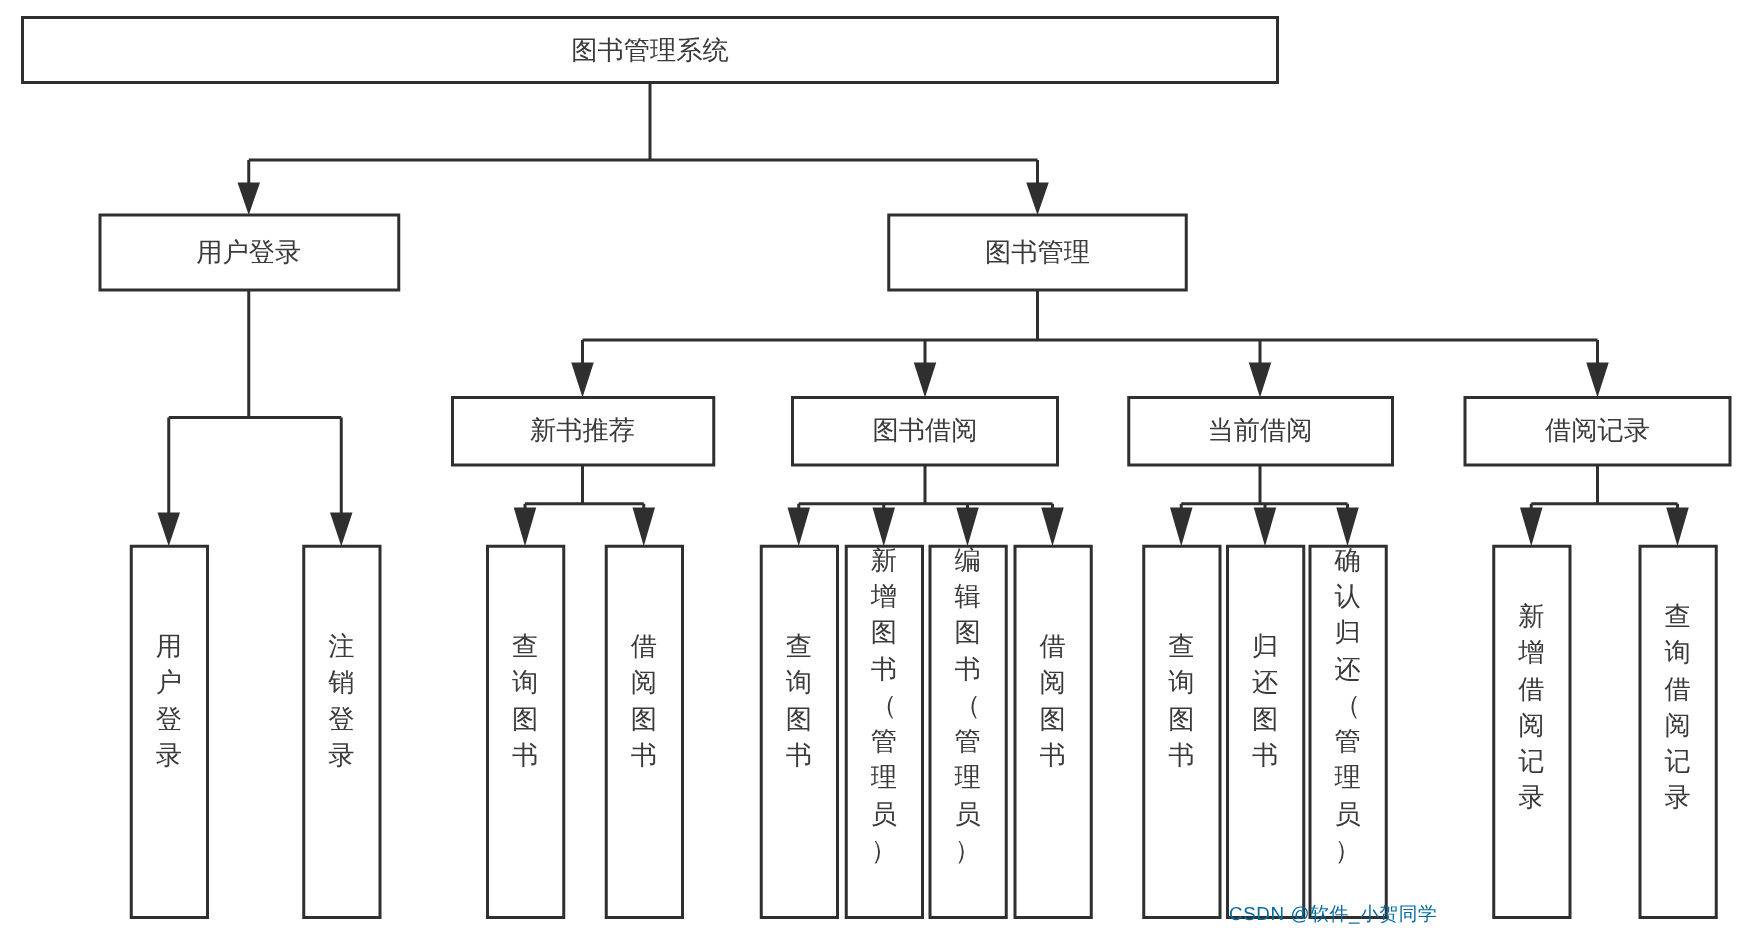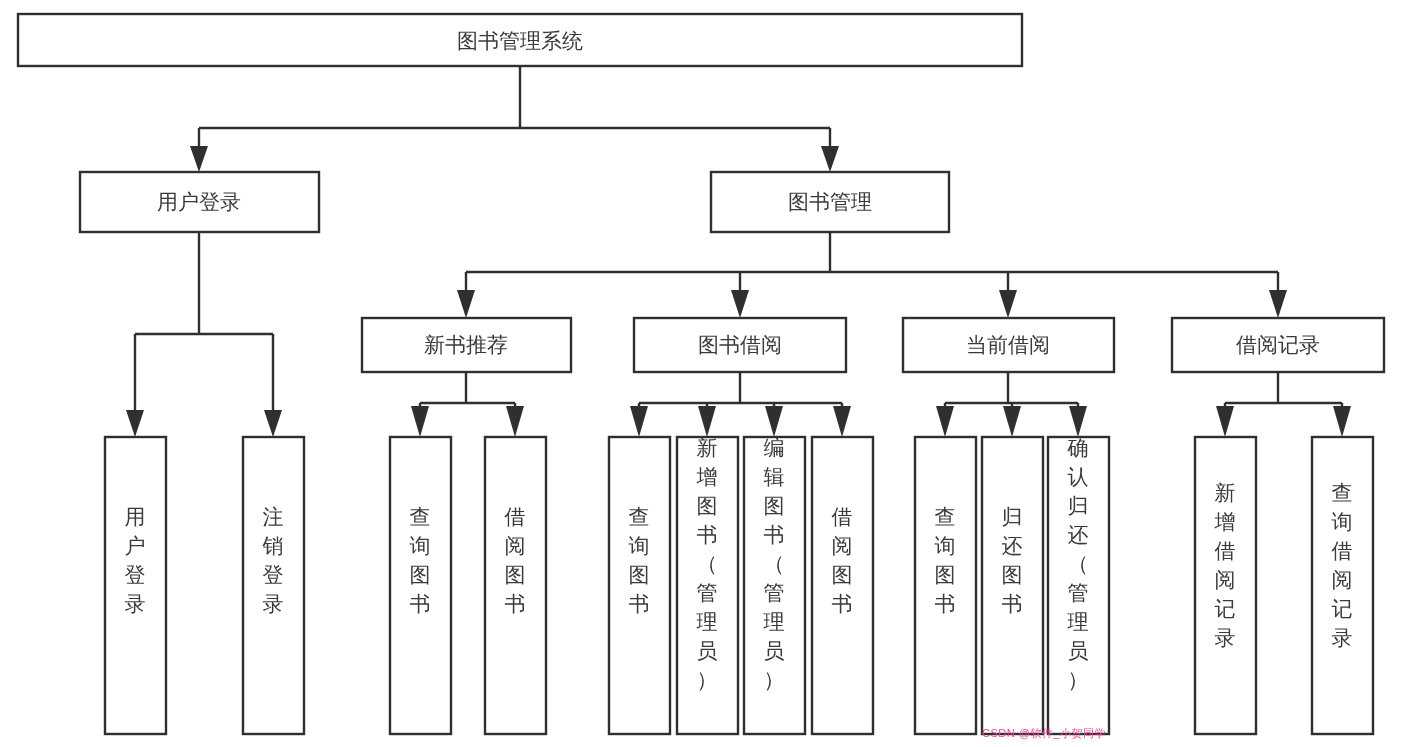--- a/index.html
+++ b/index.html
@@ -12,20 +12,21 @@
     width: 1405px;
     height: 747px;
     font-family: "Liberation Sans", "DejaVu Sans", sans-serif;
     overflow: hidden;
     position: relative;
   }
   #diagram-root {
     position: relative;
     width: 1120px;
     height: 747px;
+    padding-left: 44px;
   }
   svg#tree-svg {
     position: absolute;
     top: 0;
     left: 0;
     width: 1405px;
     height: 747px;
   }
   .node-box {
     fill: #ffffff;
@@ -53,22 +54,22 @@
     font-family: "Liberation Sans", "DejaVu Sans", sans-serif;
     fill: #3a3a3a;
     font-size: 21px;
     text-anchor: middle;
   }
   .watermark {
     position: absolute;
     right: 14px;
     bottom: 6px;
     font-family: "Liberation Sans", "DejaVu Sans", sans-serif;
-    font-size: 11px;
-    color: #ec4899;
+    font-size: 15px;
+    color: #0369a1;
     white-space: nowrap;
     pointer-events: none;
     letter-spacing: 0.5px;
     margin-top: 29px;
   }
 </style>
 </head>
 <body>
 
 <div id="diagram-root">

